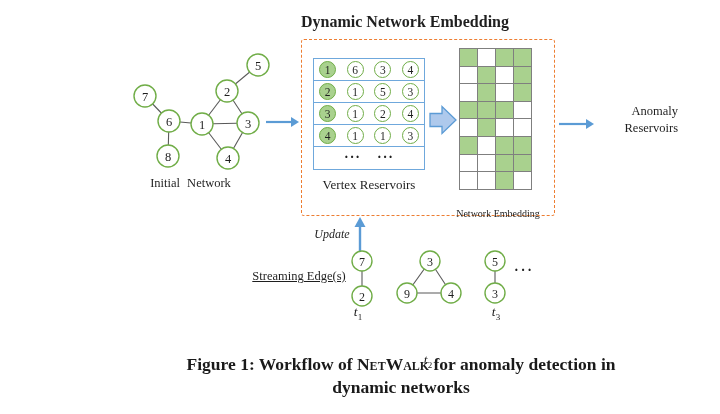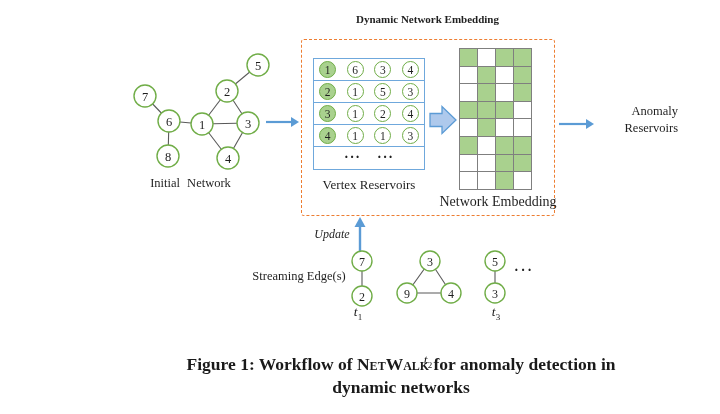--- a/index.html
+++ b/index.html
@@ -11,21 +11,21 @@
   html,body{margin:0;padding:0;background:#ffffff;}
   .page{position:relative;width:720px;height:414px;background:#fff;overflow:hidden;
         font-family:"Liberation Serif", serif;color:var(--text);}
   .abs{position:absolute;}
   .lbl{font-size:12.5px;text-align:center;line-height:15px;white-space:nowrap;}
   svg text{font-family:"Liberation Serif", serif;}
 
   
   .dashed-box{left:301px;top:39px;width:252px;height:175px;
     border:1.6px dashed var(--dashed-orange);border-radius:3px;}
-  .box-title{left:301px;top:13px;width:253px;font-weight:bold;font-size:11px;text-align:center;}
+  .box-title{left:301px;top:13px;width:253px;font-weight:bold;font-size:16px;}
 
   
   .res-table{left:313px;top:58px;width:112px;border:1.4px solid var(--table-border);
     background:#fff;box-sizing:border-box;}
   .res-row{display:flex;justify-content:space-between;align-items:center;
     height:21px;padding:0 5px;border-bottom:1.4px solid var(--table-border);}
   .res-circle{display:inline-flex;align-items:center;justify-content:center;
     width:17px;height:17px;border-radius:50%;border:1.3px solid var(--node-stroke);
     background:#fff;font-size:11.5px;box-sizing:border-box;}
   .res-circle.filled{background:var(--filled-node);}
@@ -34,24 +34,24 @@
 
   
   .emb-grid{left:459px;top:48px;display:grid;grid-template-columns:repeat(4,17px);
     grid-auto-rows:16.6px;gap:1px;padding:1px;background:var(--grid-border);width:71px;}
   .cell{background:#fff;}
   .cell.on{background:var(--green-cell);}
 
   
   .initial-label{left:128px;top:176px;width:125px;word-spacing:4px;}
   .vertex-label{left:305px;top:177px;width:128px;font-size:13px;}
-  .embedding-label{left:430px;top:194px;width:136px;font-size:14px;}
+  .embedding-label{left:430px;top:206px;width:136px;font-size:10px;}
   .anomaly-label{left:598px;top:103px;width:80px;text-align:right;font-size:12.5px;line-height:16.5px;}
   .update-label{left:308px;top:227px;width:48px;font-style:italic;font-size:12px;text-align:center;}
-  .streaming-label{left:240px;top:269px;width:118px;font-size:12.5px;}
+  .streaming-label{left:240px;top:269px;width:118px;font-size:12.5px;text-decoration:underline;}
   .t-label{top:304px;width:28px;text-align:center;font-style:italic;font-size:13.5px;}
   .t-label sub{font-size:9px;font-style:normal;}
   .t1{left:344px;} .t2{left:414px;margin-top:48px;} .t3{left:482px;}
   .ellipsis{left:514px;top:263px;font-weight:bold;font-size:14px;letter-spacing:2px;}
 
   
   .caption{left:112px;top:353px;width:578px;font-weight:bold;font-size:17.5px;
     line-height:22.5px;color:#1a1a1a;text-align:center;}
   .smallcaps{font-variant:small-caps;}
 </style>

